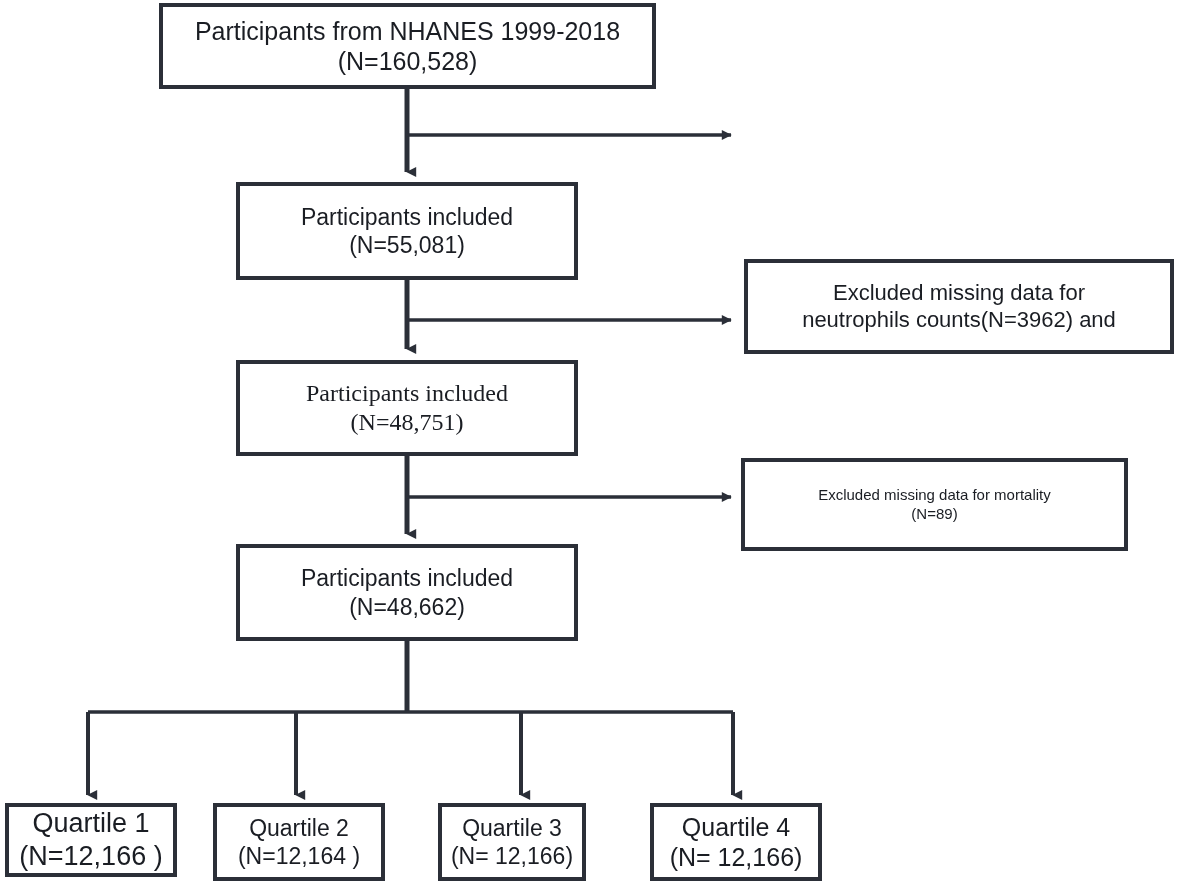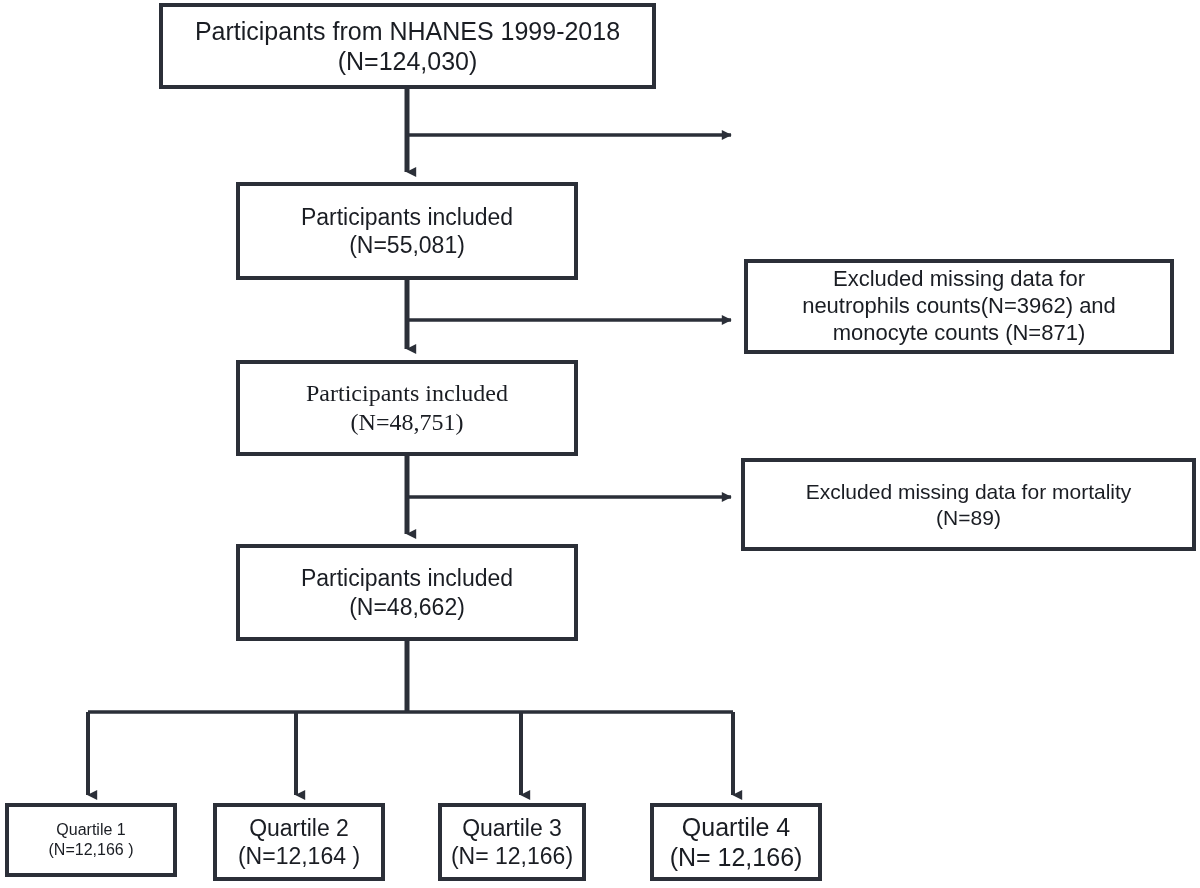--- a/index.html
+++ b/index.html
@@ -79,21 +79,21 @@
     <line x1="88" y1="712" x2="733" y2="712" stroke="#2b2f38" stroke-width="3.5"></line>
 
     <line x1="88" y1="712" x2="88" y2="795" stroke="#2b2f38" stroke-width="4" marker-end="url(#arrowDown)"></line>
     <line x1="296" y1="712" x2="296" y2="795" stroke="#2b2f38" stroke-width="4" marker-end="url(#arrowDown)"></line>
     <line x1="521" y1="712" x2="521" y2="795" stroke="#2b2f38" stroke-width="4" marker-end="url(#arrowDown)"></line>
     <line x1="733" y1="712" x2="733" y2="795" stroke="#2b2f38" stroke-width="4" marker-end="url(#arrowDown)"></line>
   </svg>
 
   <div class="node-box sans-node" style="left:159px; top:3px; width:497px; height:86px; font-size:25px;">
     <span class="node-line">Participants from NHANES 1999-2018</span>
-    <span class="node-line">(N=124,030)</span>
+    <span class="node-line">(N=160,528)</span>
   </div>
 
   <div class="node-box sans-node" style="left:236px; top:182px; width:342px; height:98px; font-size:23px;">
     <span class="node-line">Participants included</span>
     <span class="node-line">(N=55,081)</span>
   </div>
 
   <div class="node-box serif-node" style="left:236px; top:360px; width:342px; height:96px; font-size:24px;">
     <span class="node-line">Participants included</span>
     <span class="node-line">(N=48,751)</span>
@@ -101,29 +101,28 @@
 
   <div class="node-box sans-node" style="left:236px; top:544px; width:342px; height:97px; font-size:23px;">
     <span class="node-line">Participants included</span>
     <span class="node-line">(N=48,662)</span>
   </div>
 
 
   <div class="node-box sans-node" style="left:744px; top:259px; width:430px; height:95px; font-size:22px;">
     <span class="node-line">Excluded missing data for</span>
     <span class="node-line">neutrophils counts(N=3962) and</span>
-    <span class="node-line">monocyte counts (N=871)</span>
   </div>
 
-  <div class="node-box sans-node" style="left:741px; top:458px; width:455px; height:93px; font-size:21px;">
+  <div class="node-box sans-node" style="left:741px; top:458px; width:387px; height:93px; font-size:15px;">
     <span class="node-line">Excluded missing data for mortality</span>
     <span class="node-line">(N=89)</span>
   </div>
 
-  <div class="node-box sans-node" style="left:5px; top:803px; width:172px; height:74px; font-size:16px;">
+  <div class="node-box sans-node" style="left:5px; top:803px; width:172px; height:74px; font-size:27px;">
     <span class="node-line">Quartile 1</span>
     <span class="node-line">(N=12,166 )</span>
   </div>
 
   <div class="node-box sans-node" style="left:213px; top:803px; width:172px; height:78px; font-size:23px;">
     <span class="node-line">Quartile 2</span>
     <span class="node-line">(N=12,164 )</span>
   </div>
 
   <div class="node-box sans-node" style="left:438px; top:803px; width:148px; height:78px; font-size:23px;">

